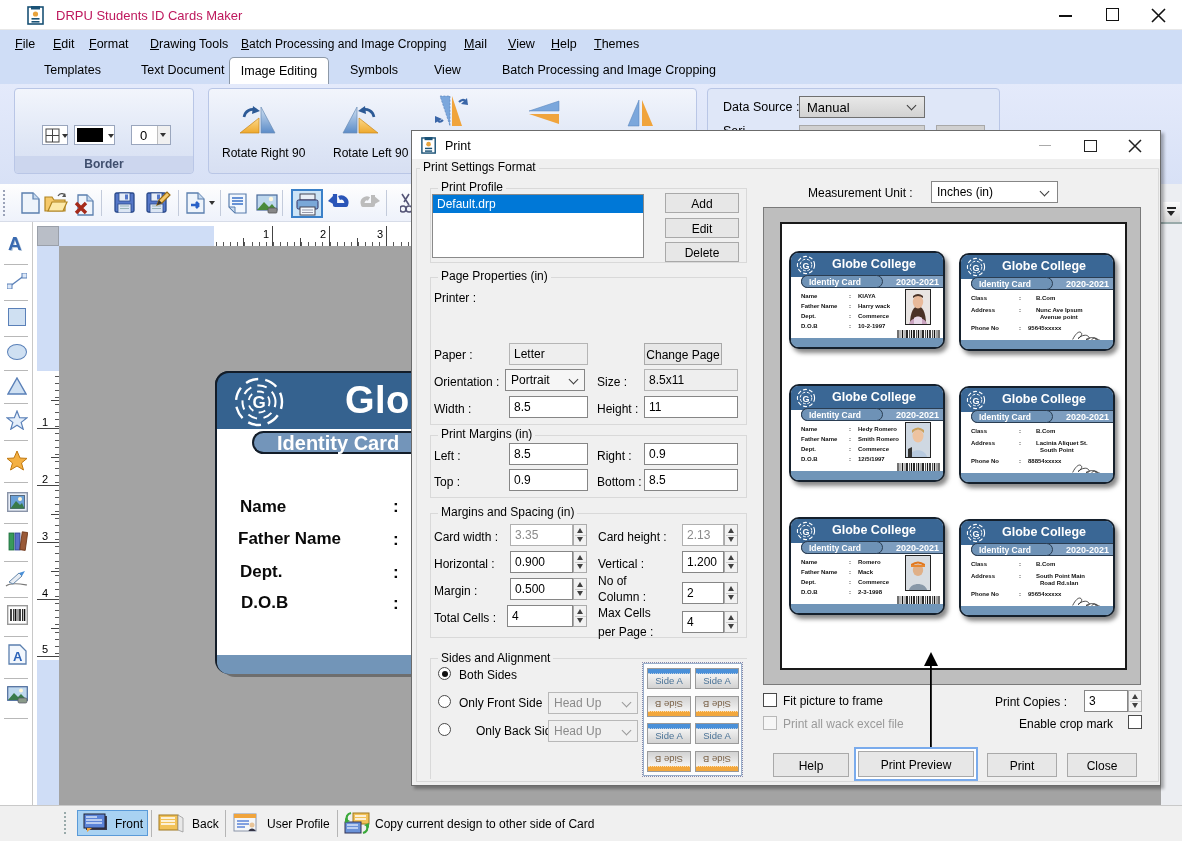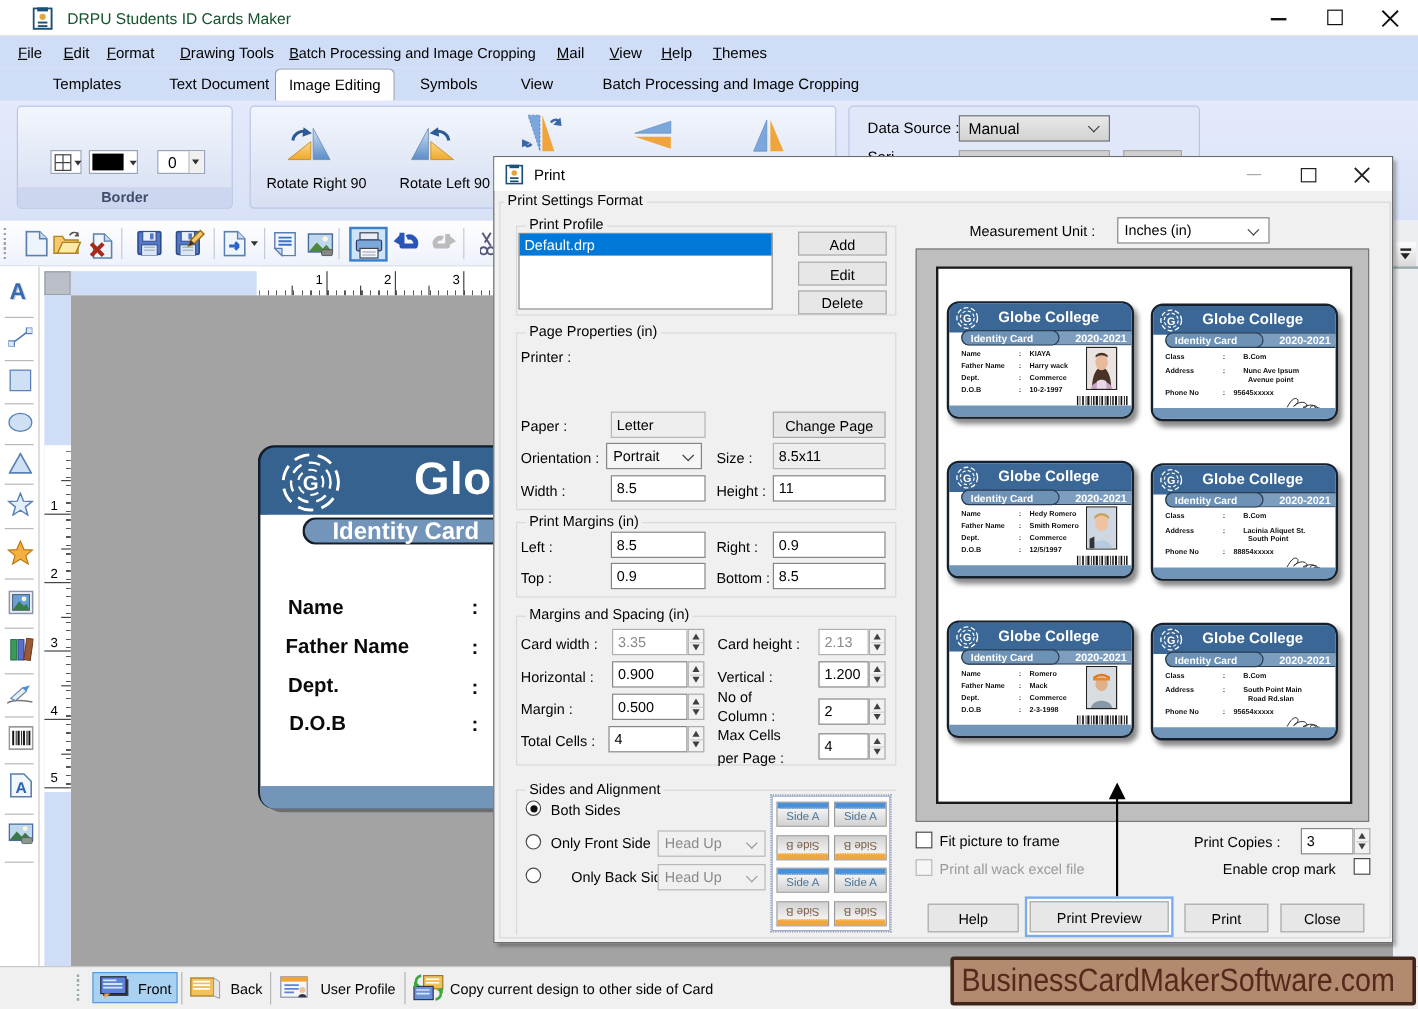--- a/index.html
+++ b/index.html
@@ -1,20 +1,20 @@
 <!DOCTYPE html>
 <html><head><meta charset="utf-8">
 <style>
 *{margin:0;padding:0;box-sizing:border-box;font-family:"Liberation Sans",sans-serif;}
 html,body{width:1182px;height:841px;overflow:hidden;}
 .abs{position:absolute;}
 #win{position:relative;width:1182px;height:841px;background:#fff;}
 
 #titlebar{left:0;top:0;width:1182px;height:30px;background:#fff;border-bottom:1px solid #e8e8e8;}
-#title{left:56px;top:8px;font-size:13px;color:#14532d;}
+#title{left:56px;top:8px;font-size:13px;color:#be185d;}
 
 #menubar{left:0;top:30px;width:1182px;height:26px;background:#cfddf6;}
 .mi{position:absolute;top:37px;font-size:12.5px;color:#000;}
 .mi u{text-decoration:underline;}
 
 #tabrow{left:0;top:56px;width:1182px;height:28px;background:#cfddf6;}
 .tab{position:absolute;font-size:12.5px;color:#000;}
 #seltab{left:229px;top:57px;width:100px;height:27px;background:#fff;border:1px solid #8d99a8;border-bottom:none;border-radius:5px 5px 0 0;text-align:center;padding-top:6px;font-size:12.5px;}
 
 #ribbon{left:0;top:84px;width:1182px;height:100px;background:linear-gradient(#e4eafb,#d8e1f6);}
@@ -451,21 +451,21 @@
 <div class="abs" style="left:20px;top:63px;width:212px;height:64px;background:#fff;border:1px solid #8a8a8a"></div>
 <div class="abs" style="left:21px;top:64px;width:210px;height:18px;background:#0078d7;color:#fff;font-size:12px;padding:2px 0 0 4px">Default.drp</div>
 <div class="btn" style="left:253px;top:62px;width:74px;height:20px;padding-top:3px">Add</div>
 <div class="btn" style="left:253px;top:87px;width:74px;height:20px;padding-top:3px">Edit</div>
 <div class="btn" style="left:253px;top:111px;width:74px;height:20px;padding-top:3px">Delete</div>
 <div class="grp" style="left:18px;top:146px;width:317px;height:148px"></div>
 <div class="glabel" style="left:26px;top:138px">Page Properties  (in)</div>
 <div class="lbl" style="left:22px;top:160px">Printer :</div>
 <div class="lbl" style="left:22px;top:217px">Paper :</div>
 <div class="tbg" style="left:97px;top:212px;width:79px;height:22px;padding-top:3px">Letter</div>
-<div class="btn" style="left:232px;top:212px;width:94px;height:22px;padding-top:4px">Change Page</div>
+<div class="btn" style="left:232px;top:212px;width:78px;height:22px;padding-top:4px">Change Page</div>
 <div class="lbl" style="left:22px;top:244px">Orientation :</div>
 <div class="combo" style="left:93px;top:238px;width:80px;height:22px;padding-top:3px;background:#f6f6f6">Portrait<div class="chev" style="right:7px;top:6px"></div></div>
 <div class="lbl" style="left:185px;top:244px">Size :</div>
 <div class="tbg" style="left:232px;top:238px;width:94px;height:22px;padding-top:3px">8.5x11</div>
 <div class="lbl" style="left:22px;top:271px">Width :</div>
 <div class="tb" style="left:97px;top:265px;width:79px;height:22px;padding-top:3px">8.5</div>
 <div class="lbl" style="left:185px;top:271px">Height :</div>
 <div class="tb" style="left:232px;top:265px;width:94px;height:22px;padding-top:3px">11</div>
 <div class="grp" style="left:18px;top:304px;width:317px;height:63px"></div>
 <div class="glabel" style="left:26px;top:296px">Print Margins (in)</div>
@@ -863,13 +863,12 @@
 <div class="cb" style="left:351px;top:585px;border-color:#b8b8b8;background:#f6f6f6"></div>
 <div class="lbl" style="left:371px;top:586px;color:#9a9a9a">Print all wack excel file</div>
 <div class="lbl" style="left:607px;top:586px">Enable crop mark</div>
 <div class="cb" style="left:716px;top:584px"></div>
 <div class="btn" style="left:361px;top:622px;width:76px;height:24px;padding-top:5px">Help</div>
 <div class="abs" style="left:442px;top:616px;width:124px;height:34px;border:2px solid #7aabec;background:#fff"></div>
 <div class="btn" style="left:446px;top:620px;width:116px;height:26px;padding-top:6px">Print Preview</div>
 <div class="btn" style="left:575px;top:622px;width:70px;height:24px;padding-top:5px">Print</div>
 <div class="btn" style="left:655px;top:622px;width:70px;height:24px;padding-top:5px">Close</div>
 </div>
-<div class="abs" id="brand"><span>BusinessCardMakerSoftware.com</span></div>
 </div>
 </body></html>

